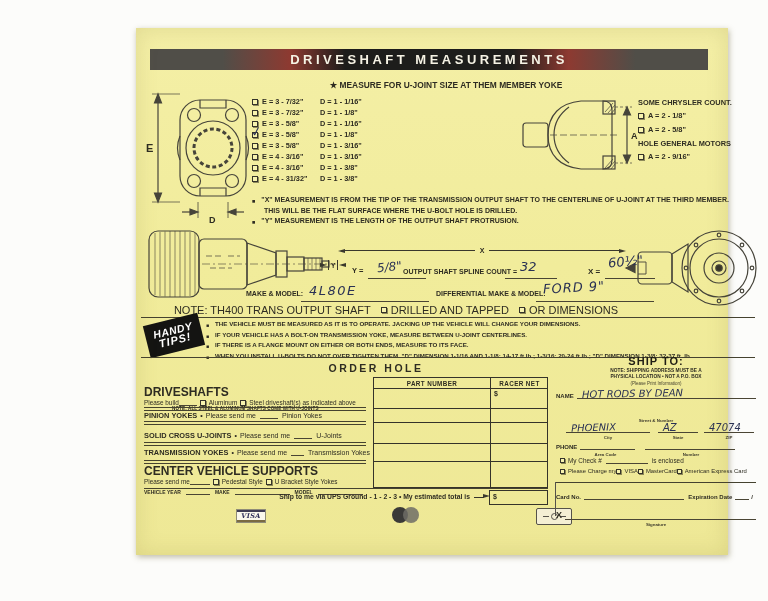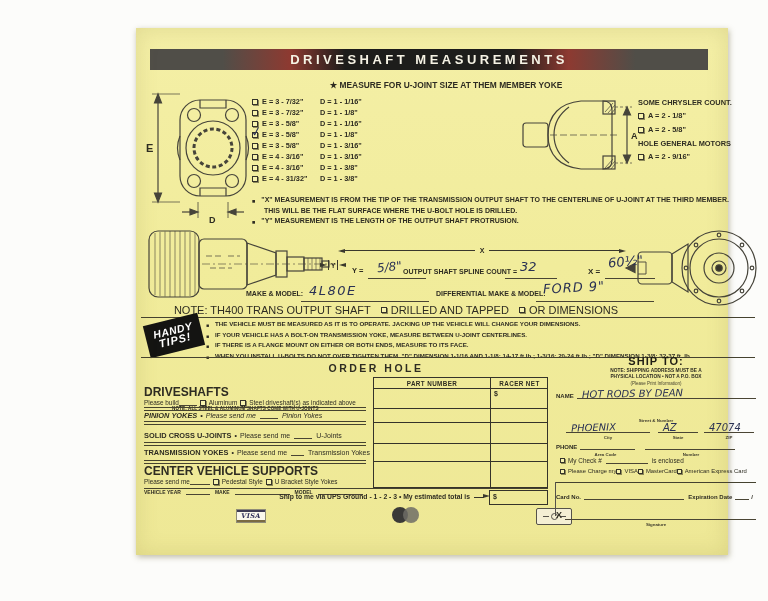--- a/index.html
+++ b/index.html
@@ -367,21 +367,21 @@
       <span class="bl" style="width:18px;"></span>
       <span class="cb"></span>
       <span>Aluminum</span>
       <span class="cb"></span>
       <span>Steel driveshaft(s) as indicated above</span>
     </div>
     <div class="on">NOTE:  ALL STEEL &amp; ALUMINUM SHAFTS COME WITH U-JOINTS</div>
   </div>
   <div class="drule" style="top:379px;"></div>
 
-  <div class="orow2" style="top:383px;font-style:italic;">
+  <div class="orow2" style="top:383px;">
     <span class="t">PINION YOKES</span>
     <span class="dot">•</span>
     <span>Please send me</span>
     <span class="bl" style="width:18px;"></span>
     <span>Pinion Yokes</span>
   </div>
   <div class="drule" style="top:393px;"></div>
 
   <div class="orow2" style="top:403px;">
     <span class="t">SOLID CROSS U-JOINTS</span>

